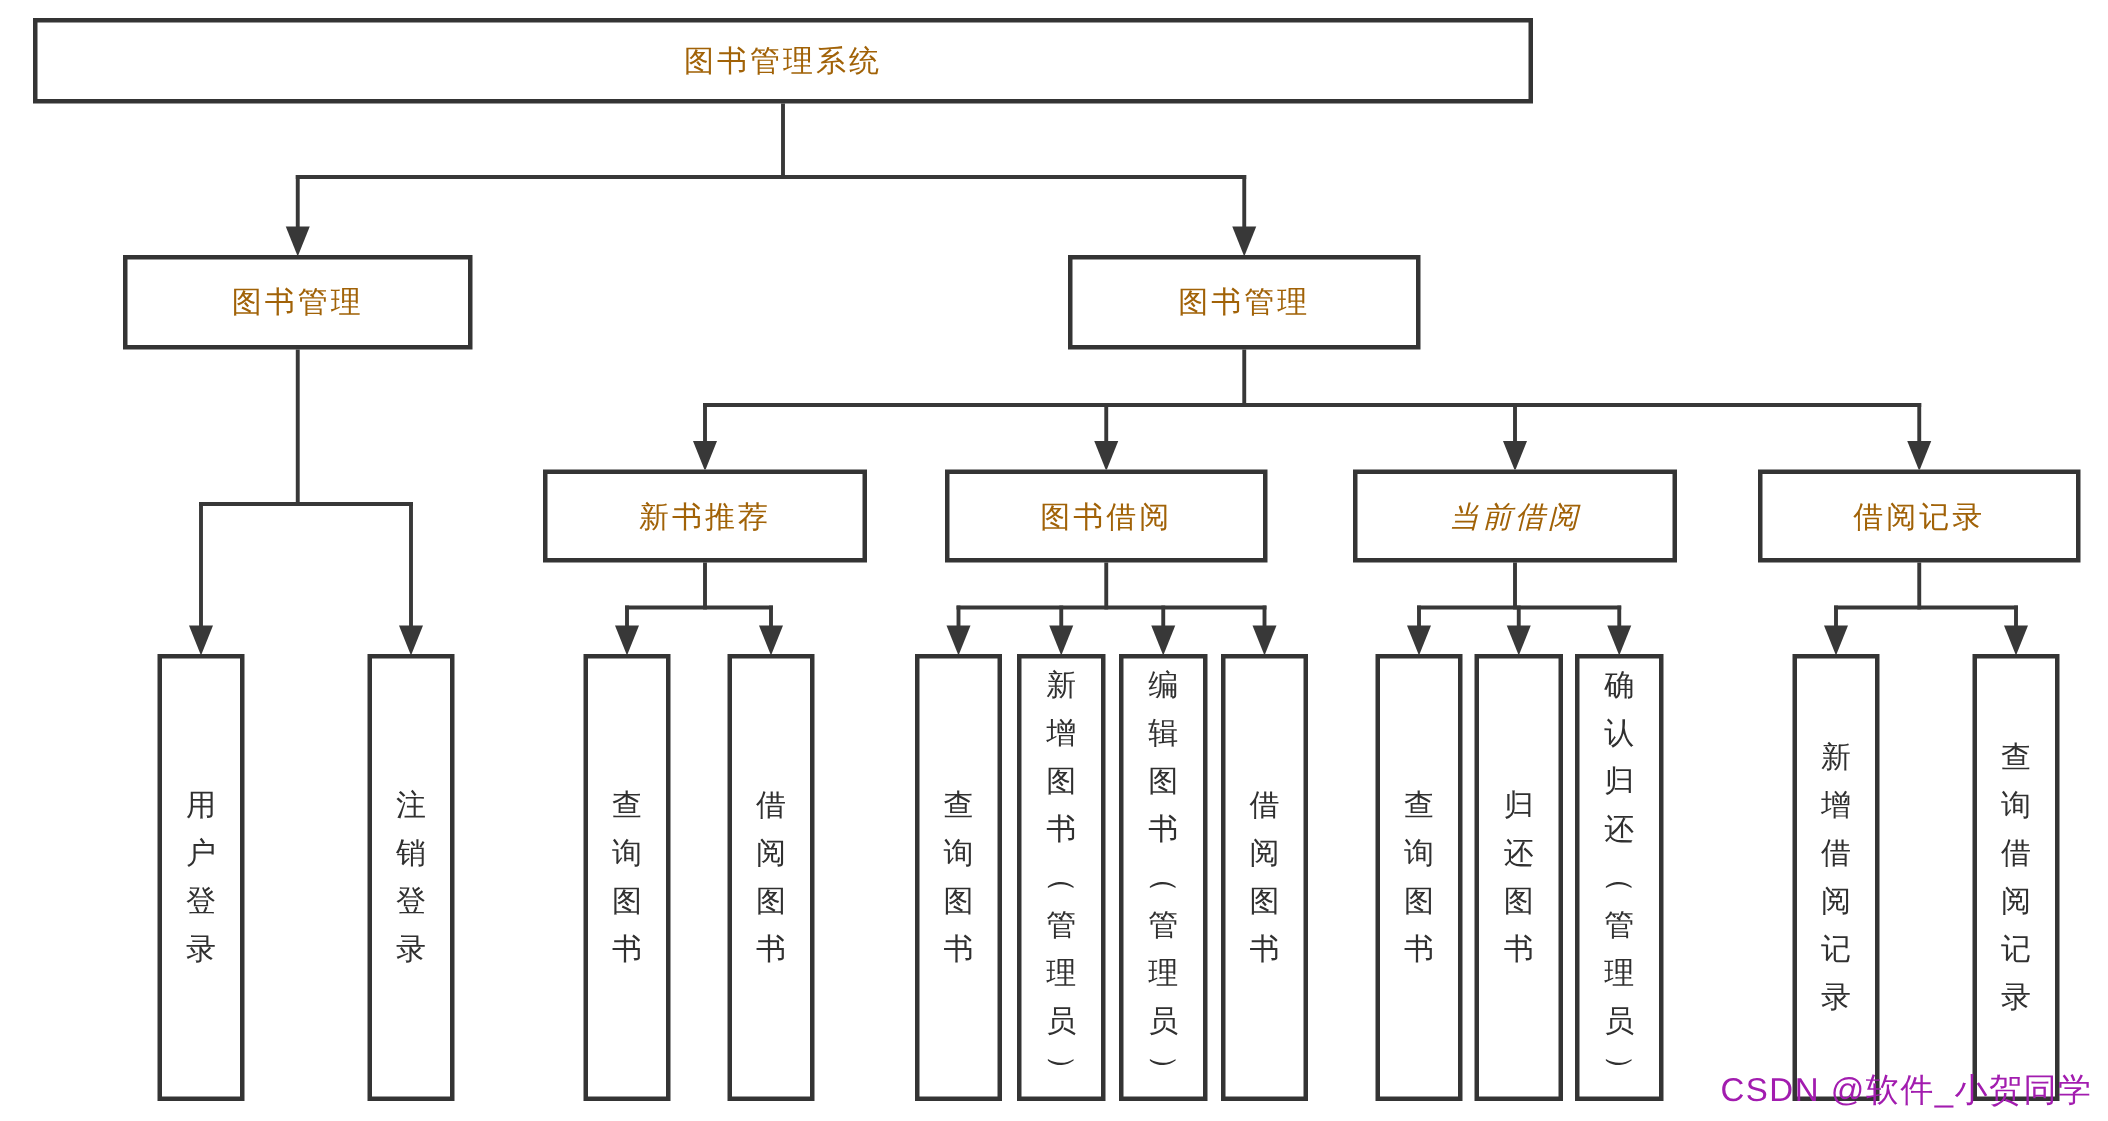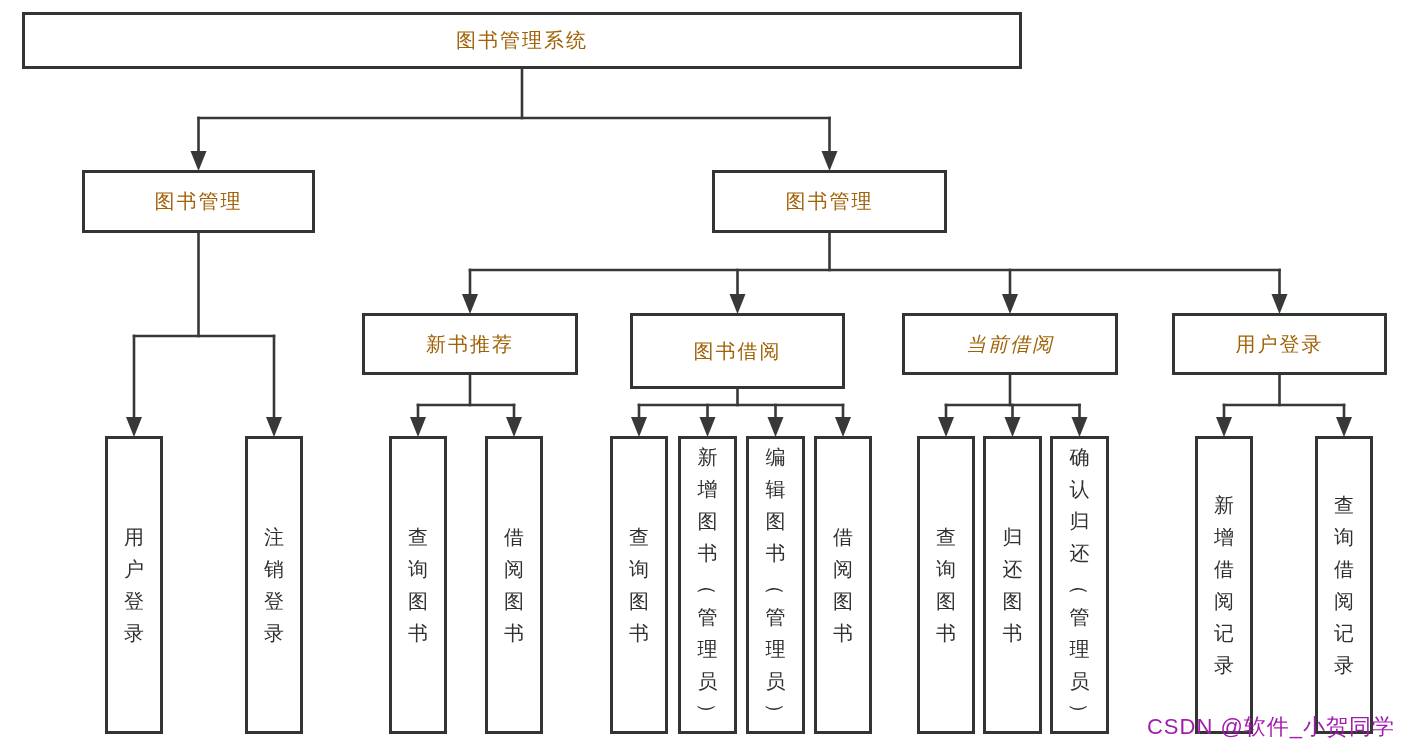--- a/index.html
+++ b/index.html
@@ -157,21 +157,21 @@
       </span>
     </div>
     <div class="node" style="left: 485px; top: 436px; width: 58px; height: 298px;">
       <span class="v-label">
         <span class="vchar">借</span>
         <span class="vchar">阅</span>
         <span class="vchar">图</span>
         <span class="vchar">书</span>
       </span>
     </div>
-    <div class="node" style="left: 630px; top: 313px; width: 215px; height: 76px;">
+    <div class="node" style="left: 630px; top: 313px; width: 215px; height: 62px;">
       <span class="h-label">图书借阅</span>
     </div>
     <div class="node" style="left: 610px; top: 436px; width: 58px; height: 298px;">
       <span class="v-label">
         <span class="vchar">查</span>
         <span class="vchar">询</span>
         <span class="vchar">图</span>
         <span class="vchar">书</span>
       </span>
     </div>
@@ -235,21 +235,21 @@
         <span class="vchar">归</span>
         <span class="vchar">还</span>
         <span class="vchar rot">（</span>
         <span class="vchar">管</span>
         <span class="vchar">理</span>
         <span class="vchar">员</span>
         <span class="vchar rot">）</span>
       </span>
     </div>
     <div class="node" style="left: 1172px; top: 313px; width: 215px; height: 62px;">
-      <span class="h-label">用户登录</span>
+      <span class="h-label">借阅记录</span>
     </div>
     <div class="node" style="left: 1195px; top: 436px; width: 58px; height: 298px;">
       <span class="v-label">
         <span class="vchar">新</span>
         <span class="vchar">增</span>
         <span class="vchar">借</span>
         <span class="vchar">阅</span>
         <span class="vchar">记</span>
         <span class="vchar">录</span>
       </span>

